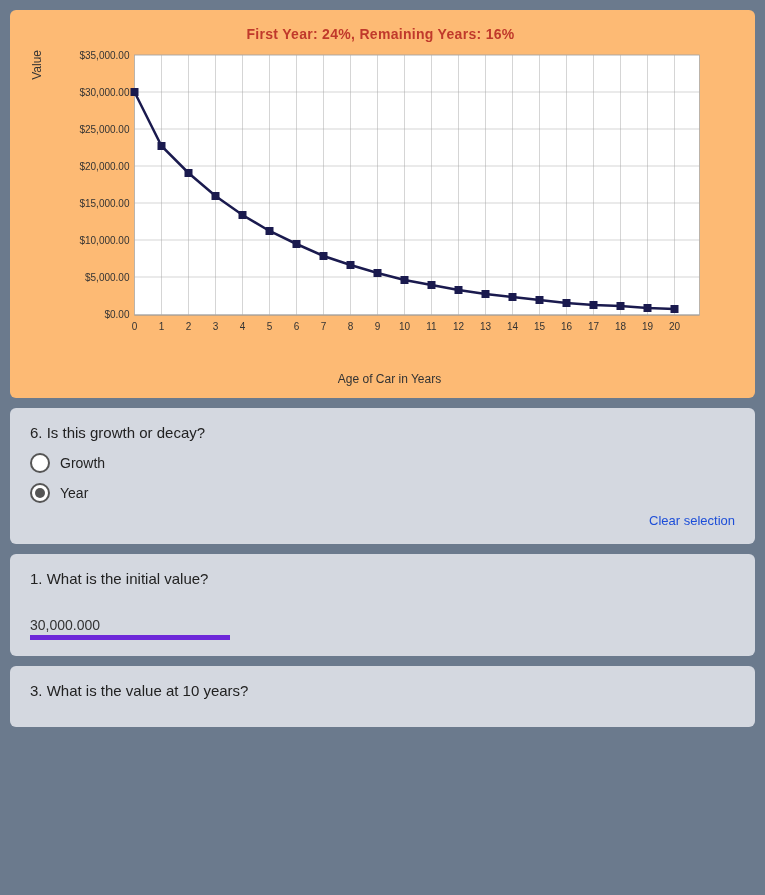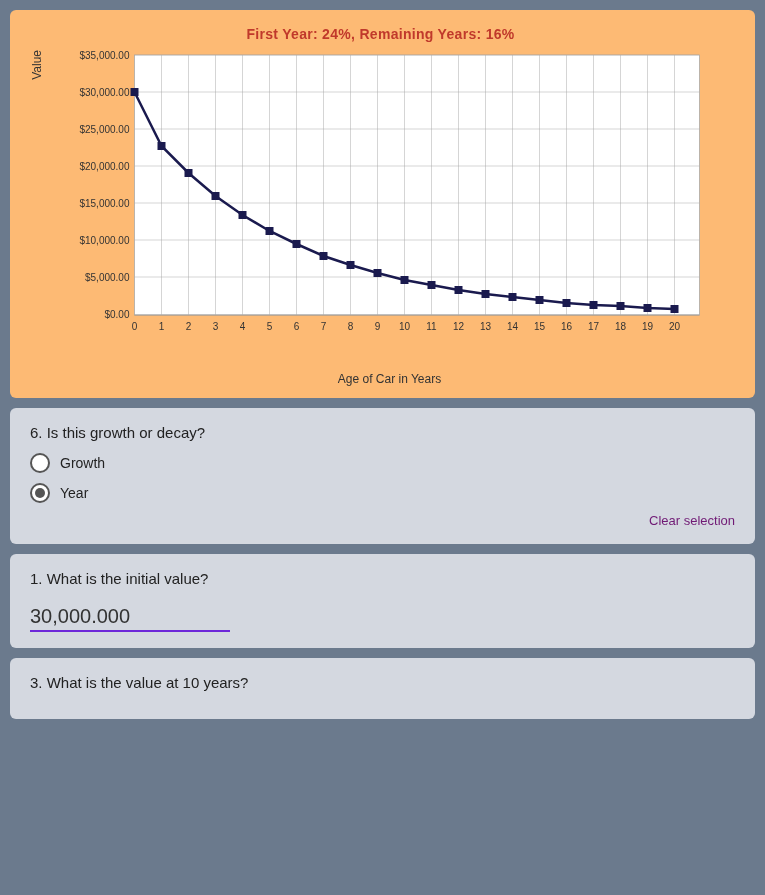--- a/index.html
+++ b/index.html
@@ -99,33 +99,33 @@
     .radio-circle.selected::after {
       content: '';
       width: 10px;
       height: 10px;
       border-radius: 50%;
       background: #555;
     }
     .clear-selection {
       text-align: right;
       font-size: 13px;
-      color: #701a75;
+      color: #1d4ed8;
       cursor: pointer;
     }
     .answer-input {
       background: transparent;
       border: none;
-      border-bottom: 2px solid #6d28d9;
-      font-size: 20px;
+      border-bottom: 5px solid #6d28d9;
+      font-size: 14px;
       color: #333;
       width: 200px;
       outline: none;
       padding: 2px 0;
-      margin-top: 4px;
+      margin-top: 16px;
     }
   </style>
 </head>
 <body>
 
 <div class="main-container">
 
   <div class="chart-card">
     <div class="chart-title">First Year: 24%, Remaining Years: 16%</div>
     <div class="chart-area">

